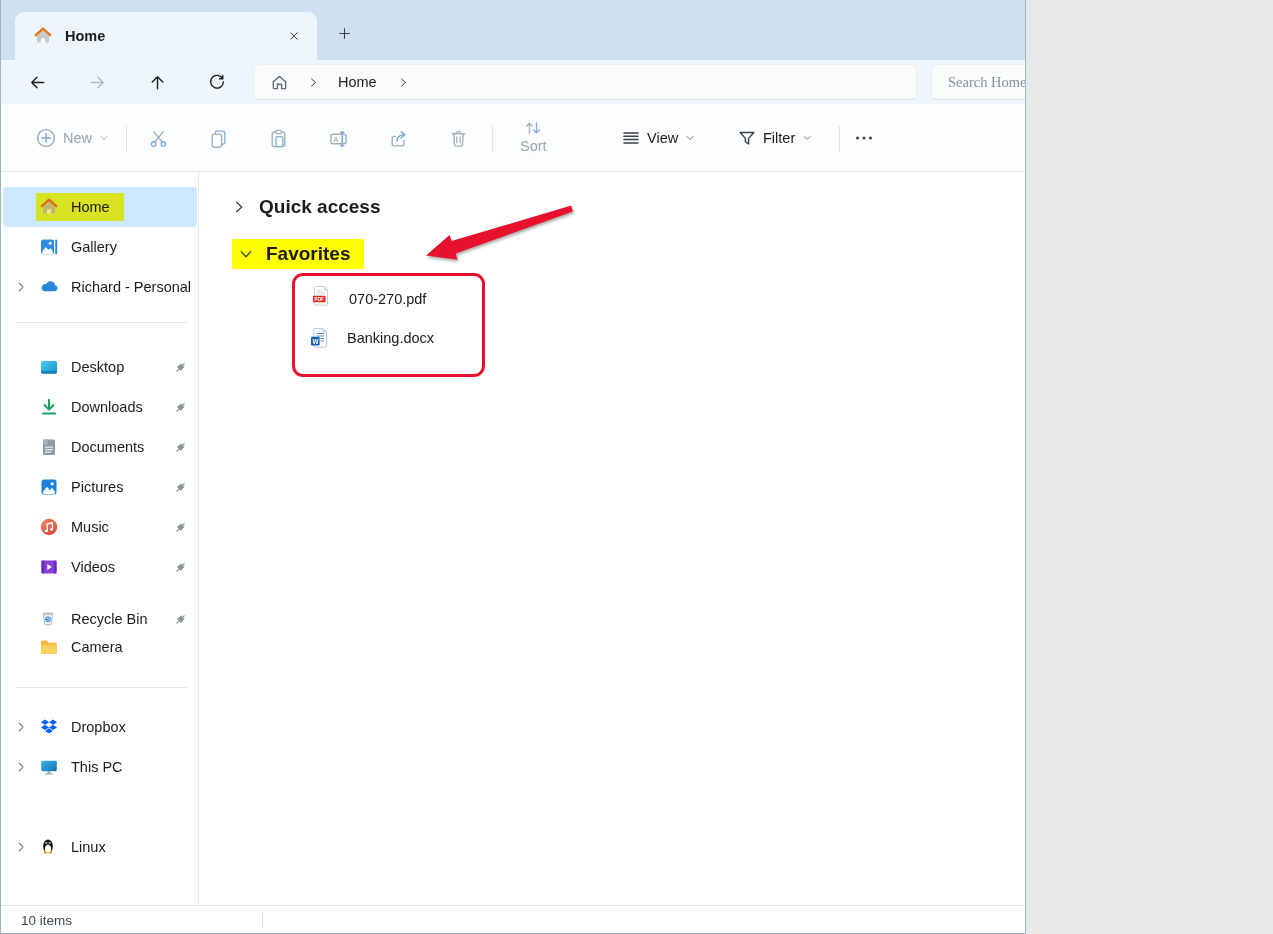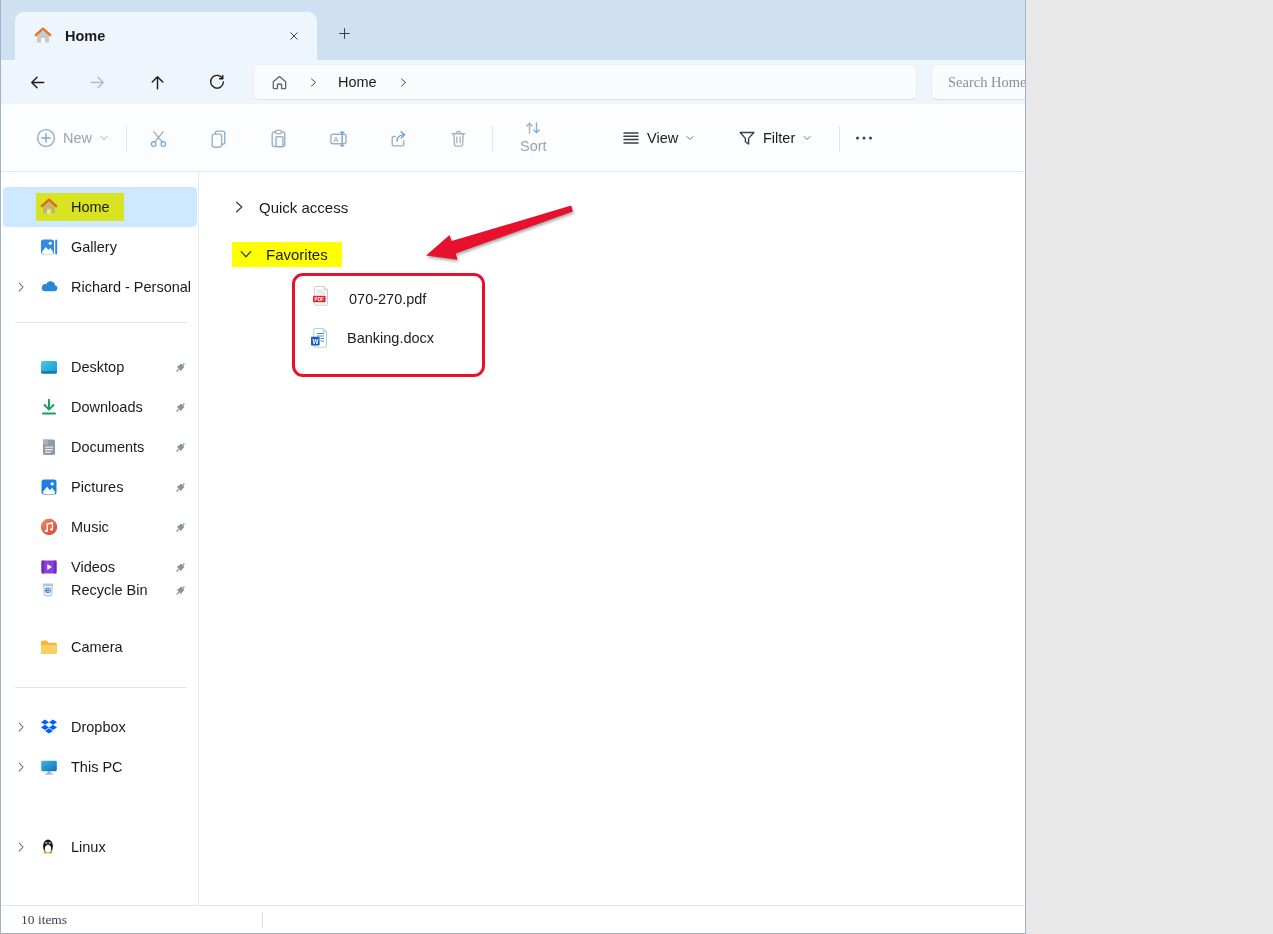--- a/index.html
+++ b/index.html
@@ -56,30 +56,30 @@
   .chevcell { width:36px; display:flex; align-items:center; justify-content:center; flex:none; }
   .sicon { width:20px; height:20px; flex:none; display:flex; }
   .slabel { margin-left:12px; font-size:14.5px; white-space:nowrap; flex:1; }
   .pincell { width:34px; flex:none; display:flex; align-items:center; justify-content:center; }
   .hlwrap { display:flex; align-items:center; background:#d8e322; padding:4px 14px 4px 3px; }
   .sdivider { position:absolute; left:14px; width:172px; height:1px; background:#e5e5e5; }
   
   .content { position:absolute; left:199px; top:172px; width:1074px; height:733px; background:#ffffff; }
   .gheader { position:absolute; height:28px; display:flex; align-items:center; }
   .gchev { width:16px; height:16px; display:flex; margin-right:12px; }
-  .glabel { font-size:15px; font-weight:400; }
+  .glabel { font-size:19px; font-weight:700; }
   .favhl { background:#ffff00; padding:4px 14px 4px 6px; display:flex; align-items:center; }
   .redbox { position:absolute; left:291px; top:273px; width:193px; height:104px; border:3px solid #e8112d; border-radius:11px; }
   .filerow { position:absolute; height:24px; display:flex; align-items:center; }
   .ficon { width:20px; height:22px; display:flex; margin-right:18px; }
   .fname { font-size:14.5px; }
   .annot-arrow { position:absolute; left:420px; top:202px; width:158px; height:62px; filter:drop-shadow(1px 2px 1.5px rgba(0,0,0,.35)); }
   
   .statusbar { position:absolute; left:0; top:905px; width:1273px; height:29px; background:#ffffff; border-top:1px solid #e5e5e5; }
-  .statustext { position:absolute; left:20px; top:0; height:28px; display:flex; align-items:center; font-size:13.5px; color:#3d4654;font-family:Liberation Serif, serif; }
+  .statustext { position:absolute; left:20px; top:0; height:28px; display:flex; align-items:center; font-size:13.5px; color:#3d4654; }
   .statusdiv { position:absolute; left:261px; top:6px; width:1px; height:16px; background:#dcdcdc; }
   svg { display:block; }
 </style>
 </head>
 <body>
 
 <div class="win">
 
   <div class="tabbar">
     <div class="tab">
@@ -480,21 +480,21 @@
             <g transform="rotate(45 10 10)" stroke="#8a929c" fill="#8a929c">
               <path d="M10 2.5 v3.5" stroke-width="1.5" fill="none"></path>
               <rect x="7" y="6" width="6" height="6" rx="1"></rect>
               <path d="M10 12 v5.5" stroke-width="1.5" fill="none"></path>
               <path d="M6 12 h8" stroke-width="1.5" fill="none"></path>
             </g>
           </svg>
       </span>
     </div>
 
-    <div class="srow" style="top:398px">
+    <div class="srow" style="top:427px">
       <span class="chevcell"></span>
       <span class="sicon">
         <svg viewBox="0 0 20 20" width="18" height="18">
           <path d="M5.2 6 h9.6 l-.8 10.2 a1.4 1.4 0 0 1 -1.4 1.3 H7.4 a1.4 1.4 0 0 1 -1.4 -1.3 Z" fill="#eef3f8" stroke="#9fb0bf" stroke-width="1"></path>
           <rect x="4.2" y="4" width="11.6" height="2" rx="1" fill="#b9c6d2"></rect>
           <circle cx="10" cy="11.5" r="3.1" fill="#2e7ed3"></circle>
           <path d="M8.6 11.3 a1.6 1.6 0 1 1 .8 1.5" stroke="#ffffff" stroke-width="1" fill="none"></path>
           <path d="M9 13.2 l.6-.9 -1.1-.2 Z" fill="#ffffff"></path>
         </svg>
       </span>

